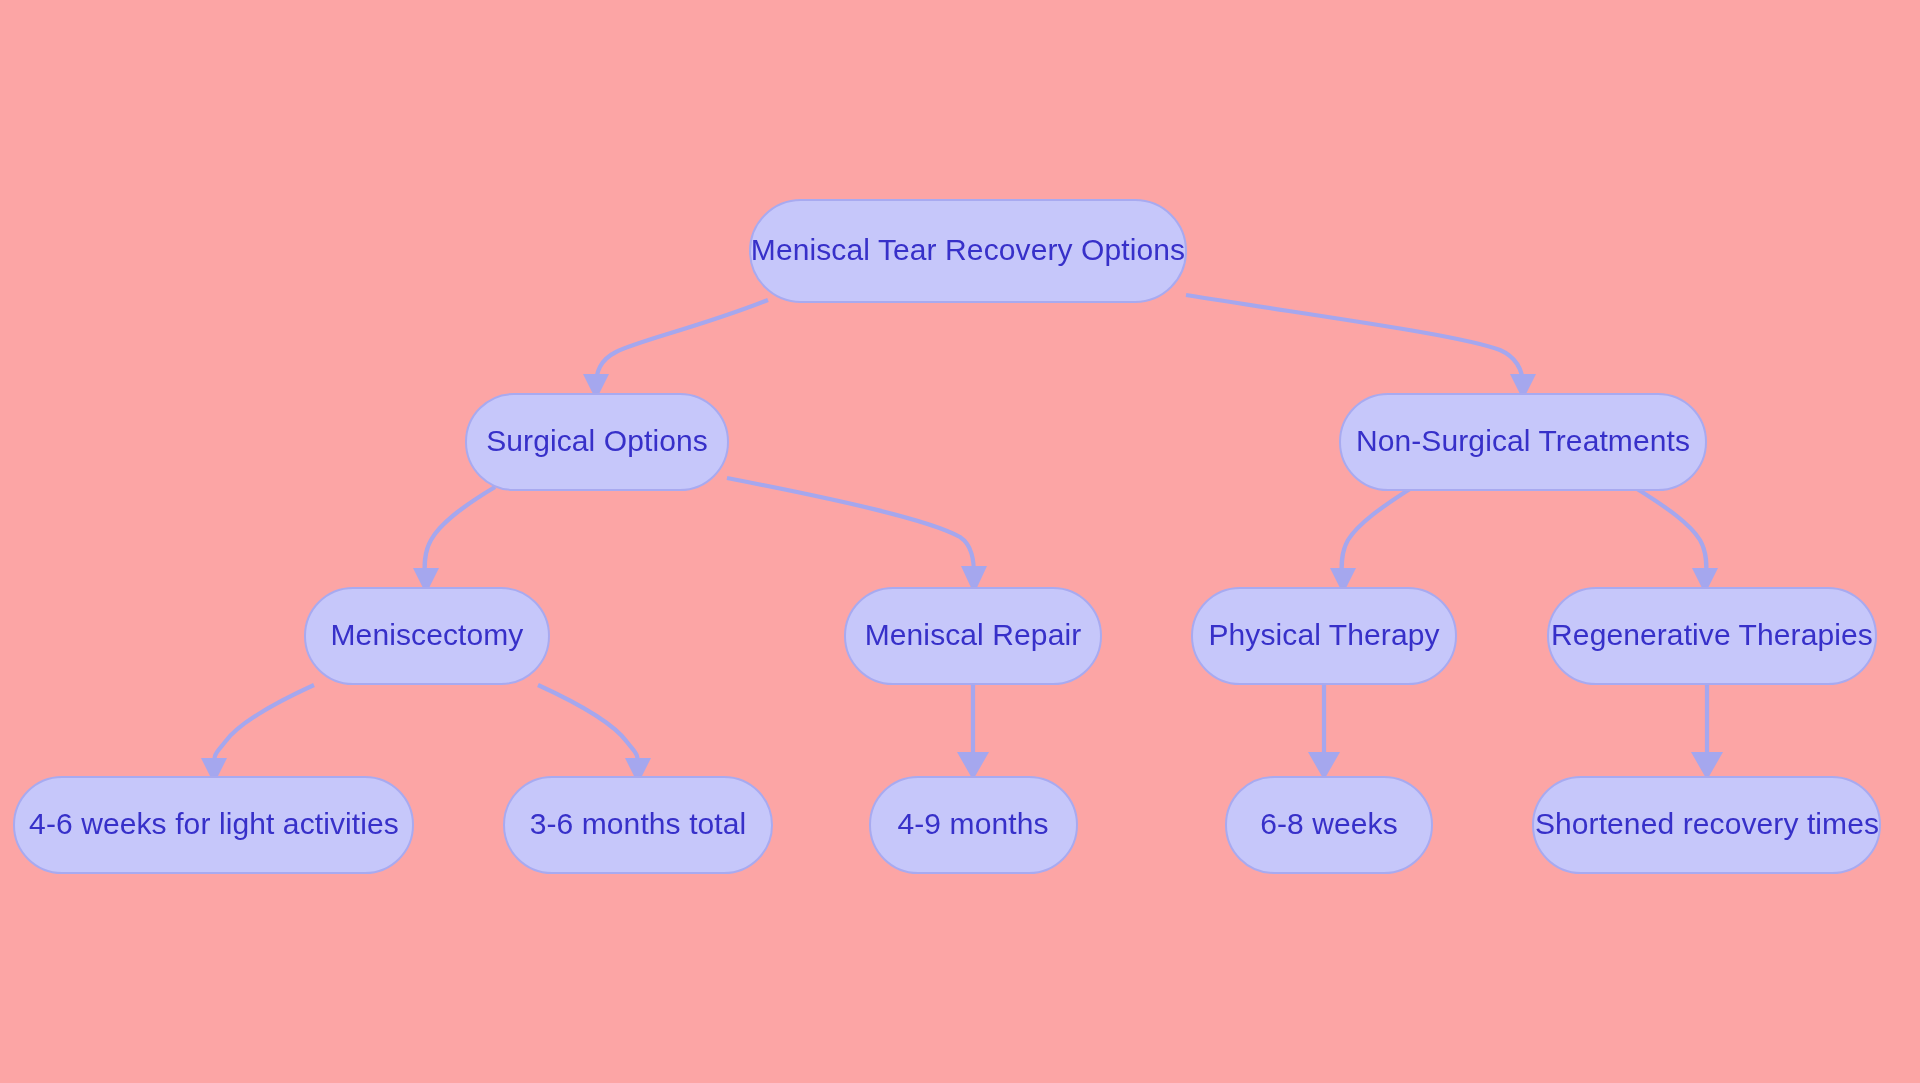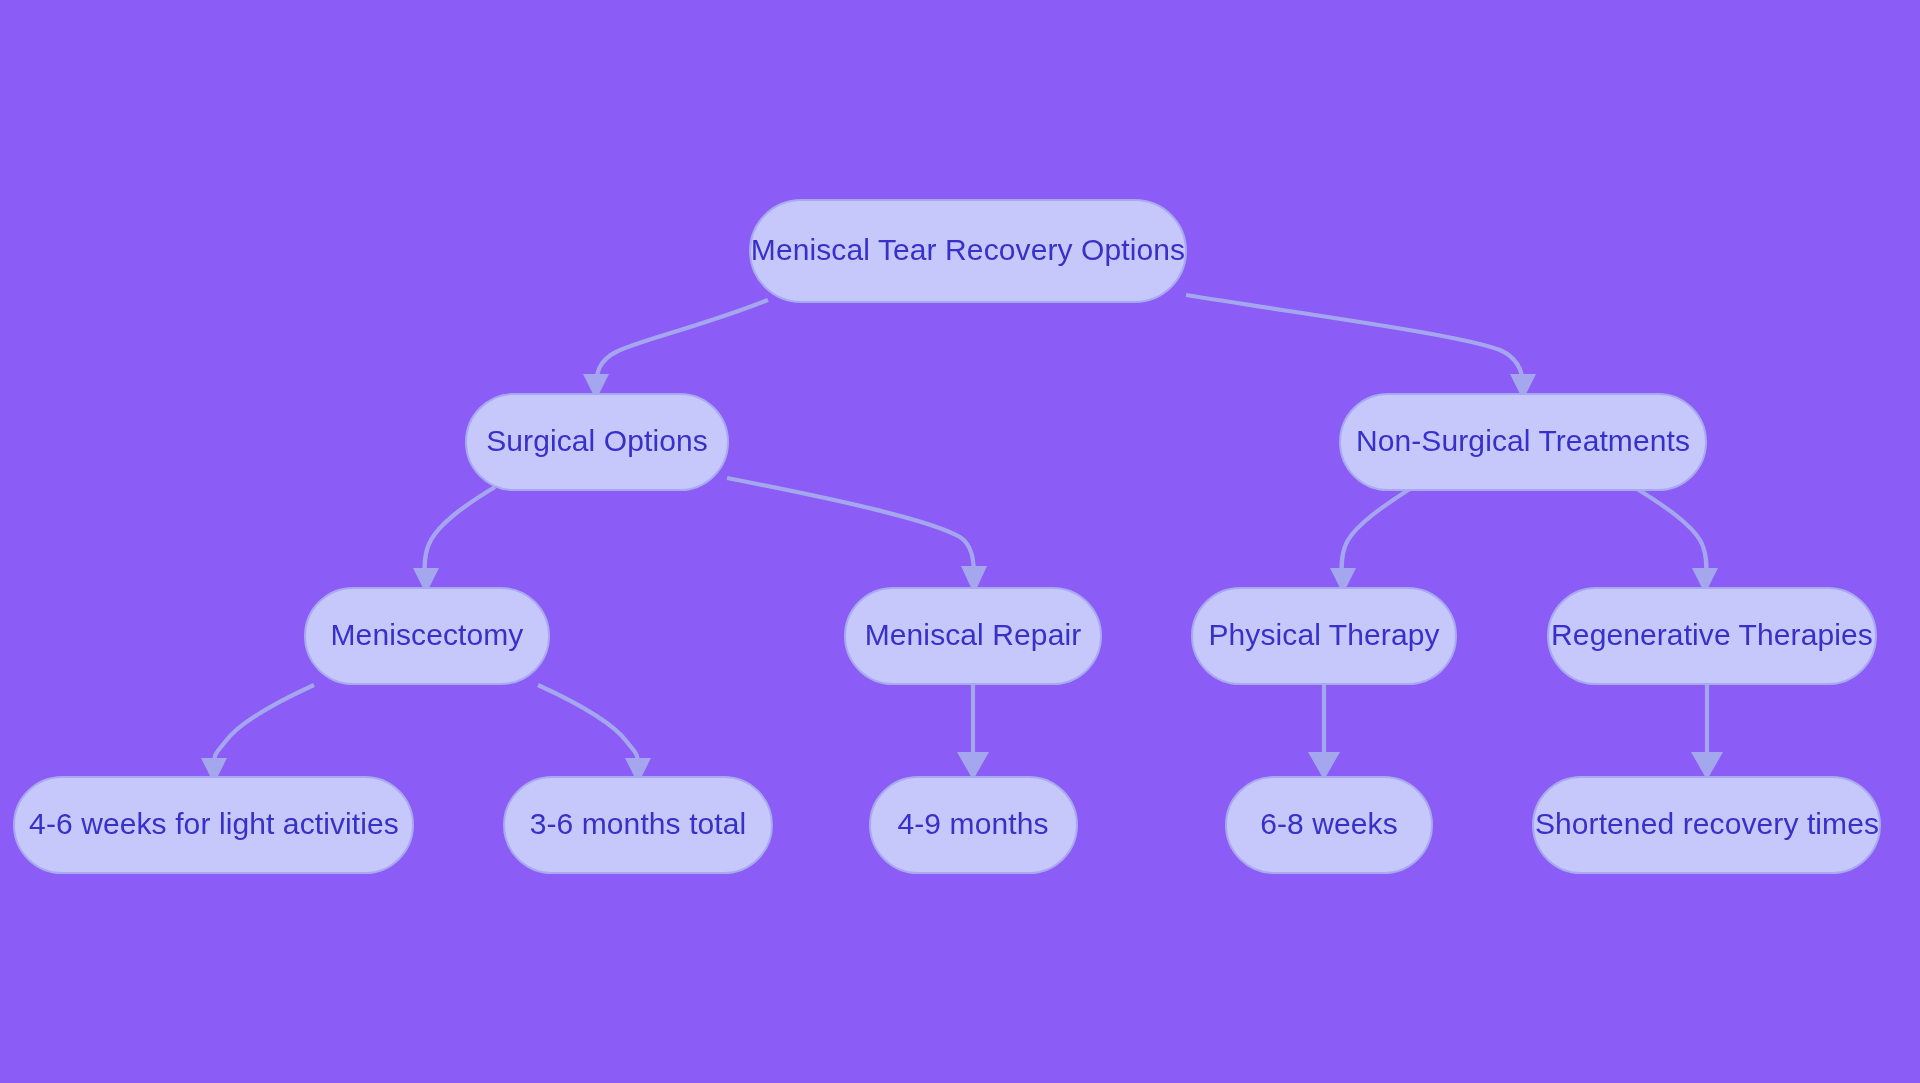--- a/index.html
+++ b/index.html
@@ -10,21 +10,21 @@
   body {
     width: 1920px;
     height: 1083px;
     overflow: hidden;
     font-family: "Liberation Sans", sans-serif;
   }
   #flowchart-root {
     position: relative;
     width: 1920px;
     height: 1083px;
-    background: #8b5cf6;
+    background: #fca5a5;
   }
   #flow-svg {
     position: absolute;
     left: 0;
     top: 0;
     width: 1920px;
     height: 1083px;
     display: block;
   }
   .edge-path {

